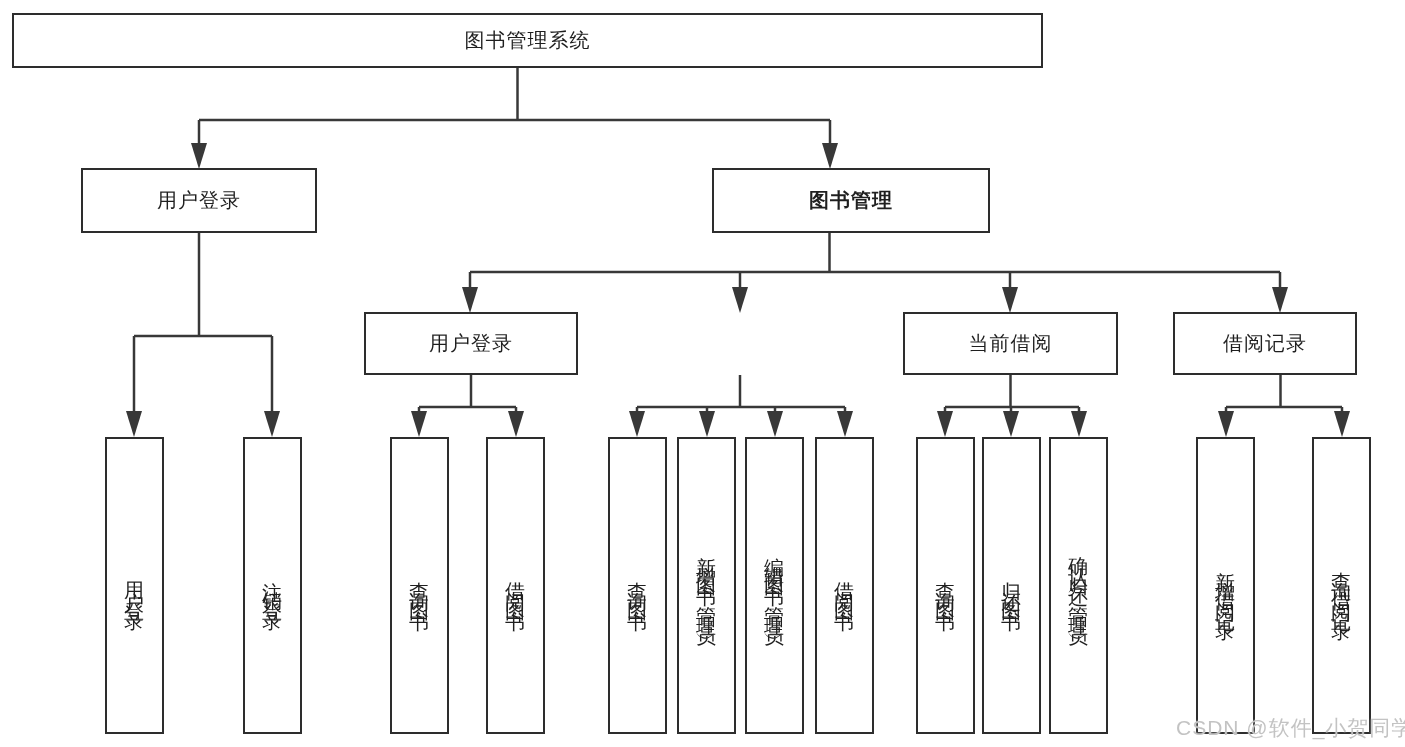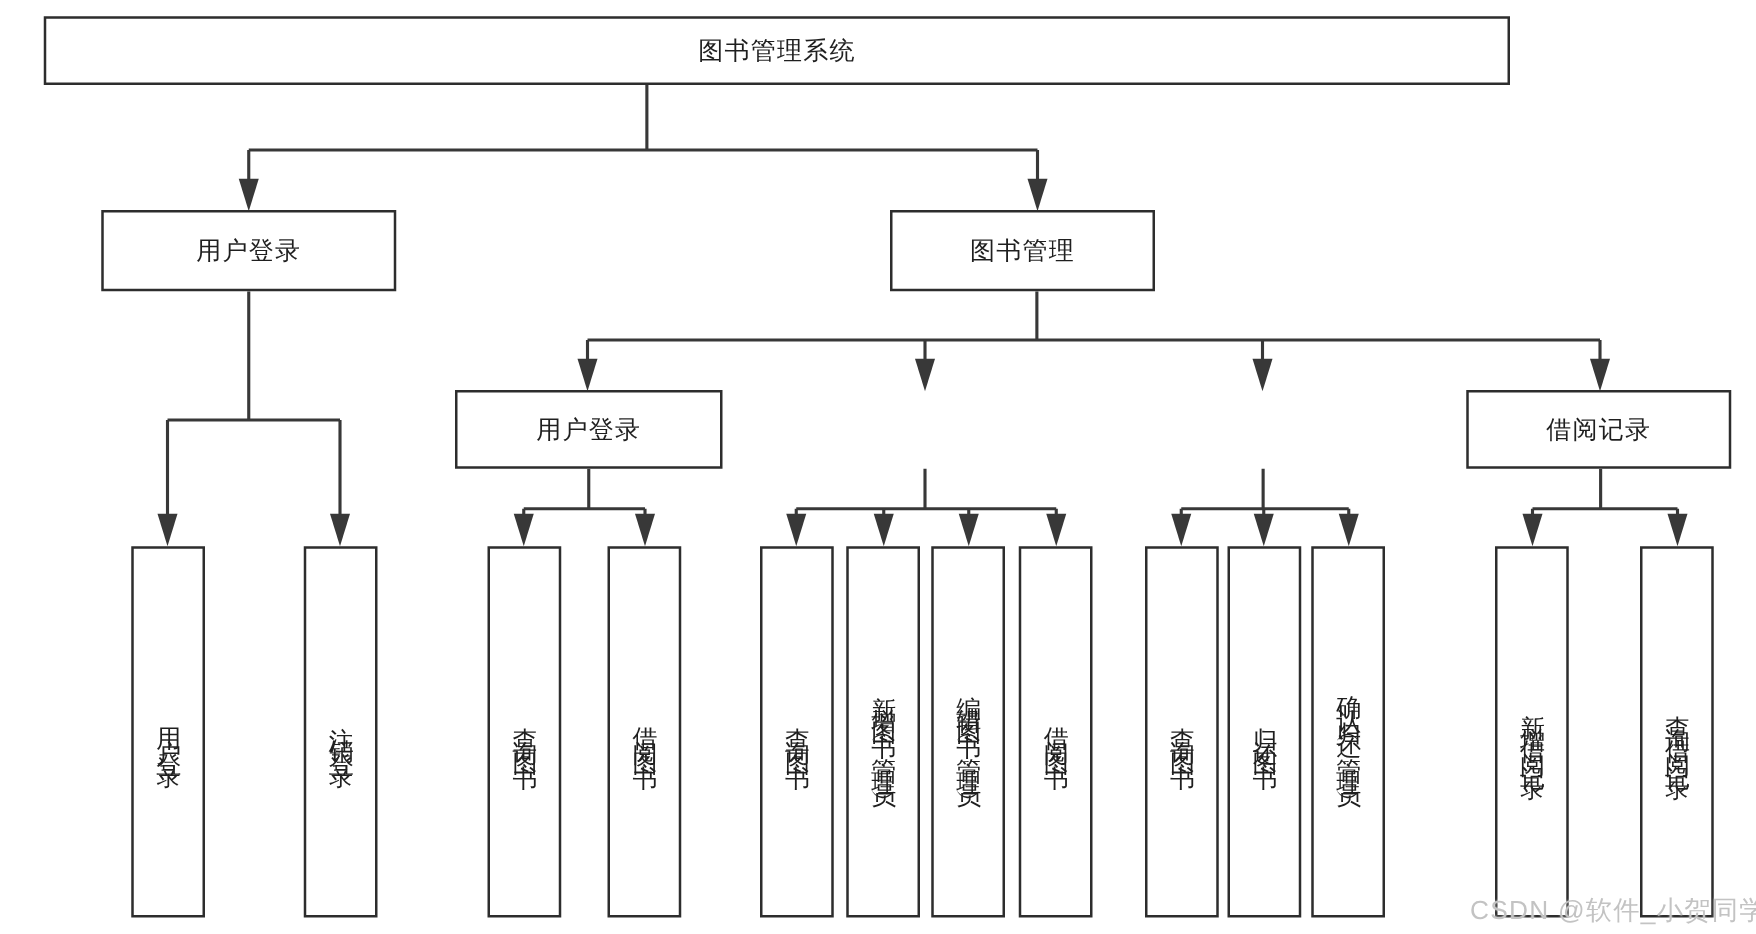--- a/index.html
+++ b/index.html
@@ -34,27 +34,27 @@
   .hbox { white-space: nowrap; }
   .vbox span {
     writing-mode: vertical-rl;
     text-orientation: mixed;
     letter-spacing: 10px;
     line-height: 1;
     font-size: 20px;
     white-space: nowrap;
   }
   
-  .root      { left: 12px;   top: 13px;  width: 1173px; height: 55px; margin-left: 23px; }
+  .root      { left: 12px;   top: 13px;  width: 1031px; height: 55px; }
   .b-login   { left: 81px;   top: 168px; width: 236px;  height: 65px; }
-  .b-mgmt    { left: 712px;  top: 168px; width: 212px;  height: 65px; }
+  .b-mgmt    { left: 712px;  top: 168px; width: 278px;  height: 65px; font-weight: bold; }
   .s-new     { left: 364px;  top: 312px; width: 214px;  height: 63px; }
   .s-borrow  { left: 633px;  top: 312px; width: 214px;  height: 63px; }
   .s-current { left: 903px;  top: 312px; width: 215px;  height: 63px; }
-  .s-records { left: 1173px; top: 312px; width: 212px;  height: 63px; }
+  .s-records { left: 1173px; top: 312px; width: 184px;  height: 63px; }
   
   .leaf { top: 437px; width: 59px; height: 297px; }
   .lf-login1   { left: 105px; }
   .lf-login2   { left: 243px; }
   .lf-new1     { left: 390px; }
   .lf-new2     { left: 486px; }
   .lf-bw1      { left: 608px; }
   .lf-bw2      { left: 677px; }
   .lf-bw3      { left: 745px; }
   .lf-bw4      { left: 815px; }
@@ -155,20 +155,21 @@
       <polygon points="1334,411 1350,411 1342,437" stroke="none"></polygon>
     </g>
   </svg>
 
   <div class="box hbox root">图书管理系统</div>
 
   <div class="box hbox b-login">用户登录</div>
   <div class="box hbox b-mgmt">图书管理</div>
 
   <div class="box hbox s-new">用户登录</div>
+  <div class="box hbox s-current">当前借阅</div>
   <div class="box hbox s-records">借阅记录</div>
 
   <div class="box vbox leaf lf-login1">
     <span>用户登录</span>
   </div>
   <div class="box vbox leaf lf-login2">
     <span>注销登录</span>
   </div>
 
   <div class="box vbox leaf lf-new1">

